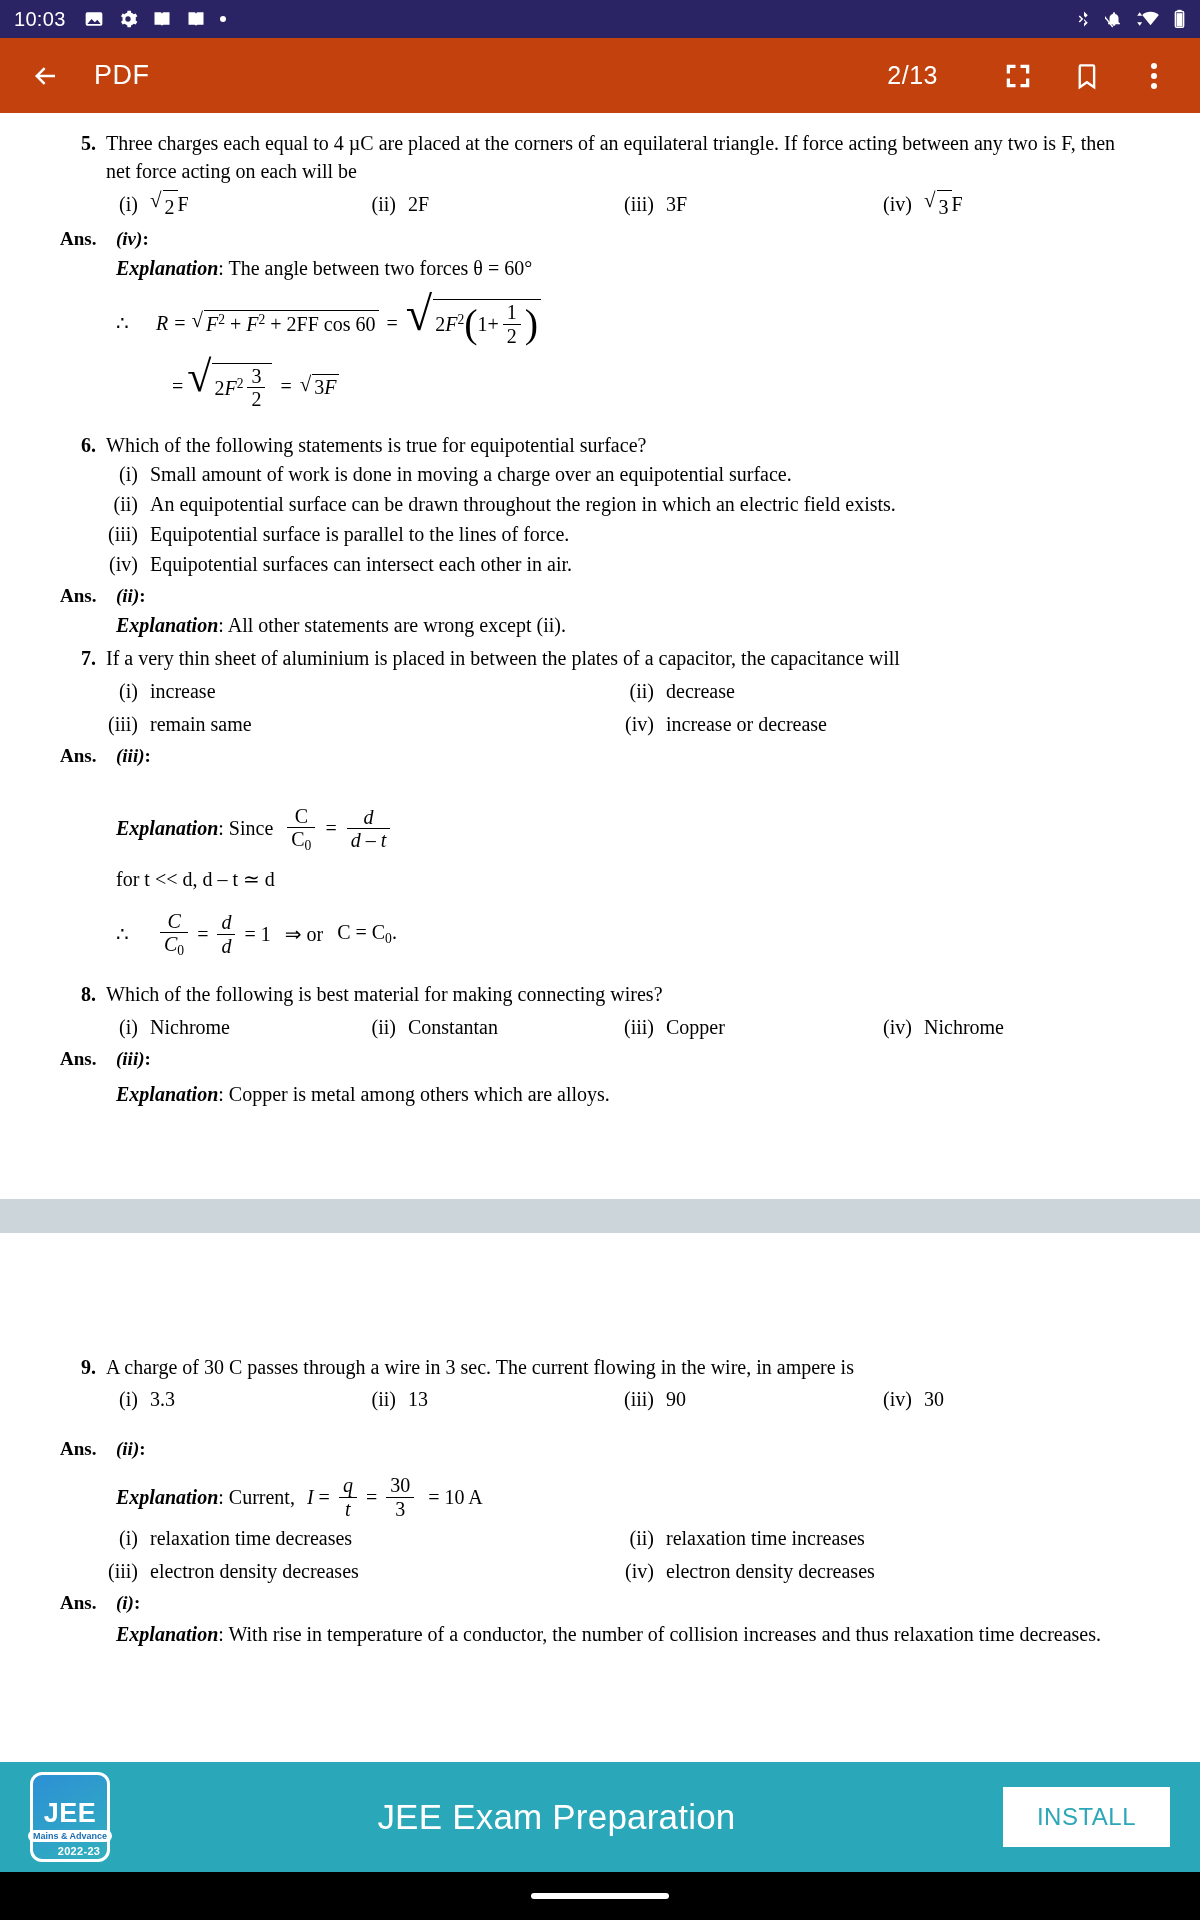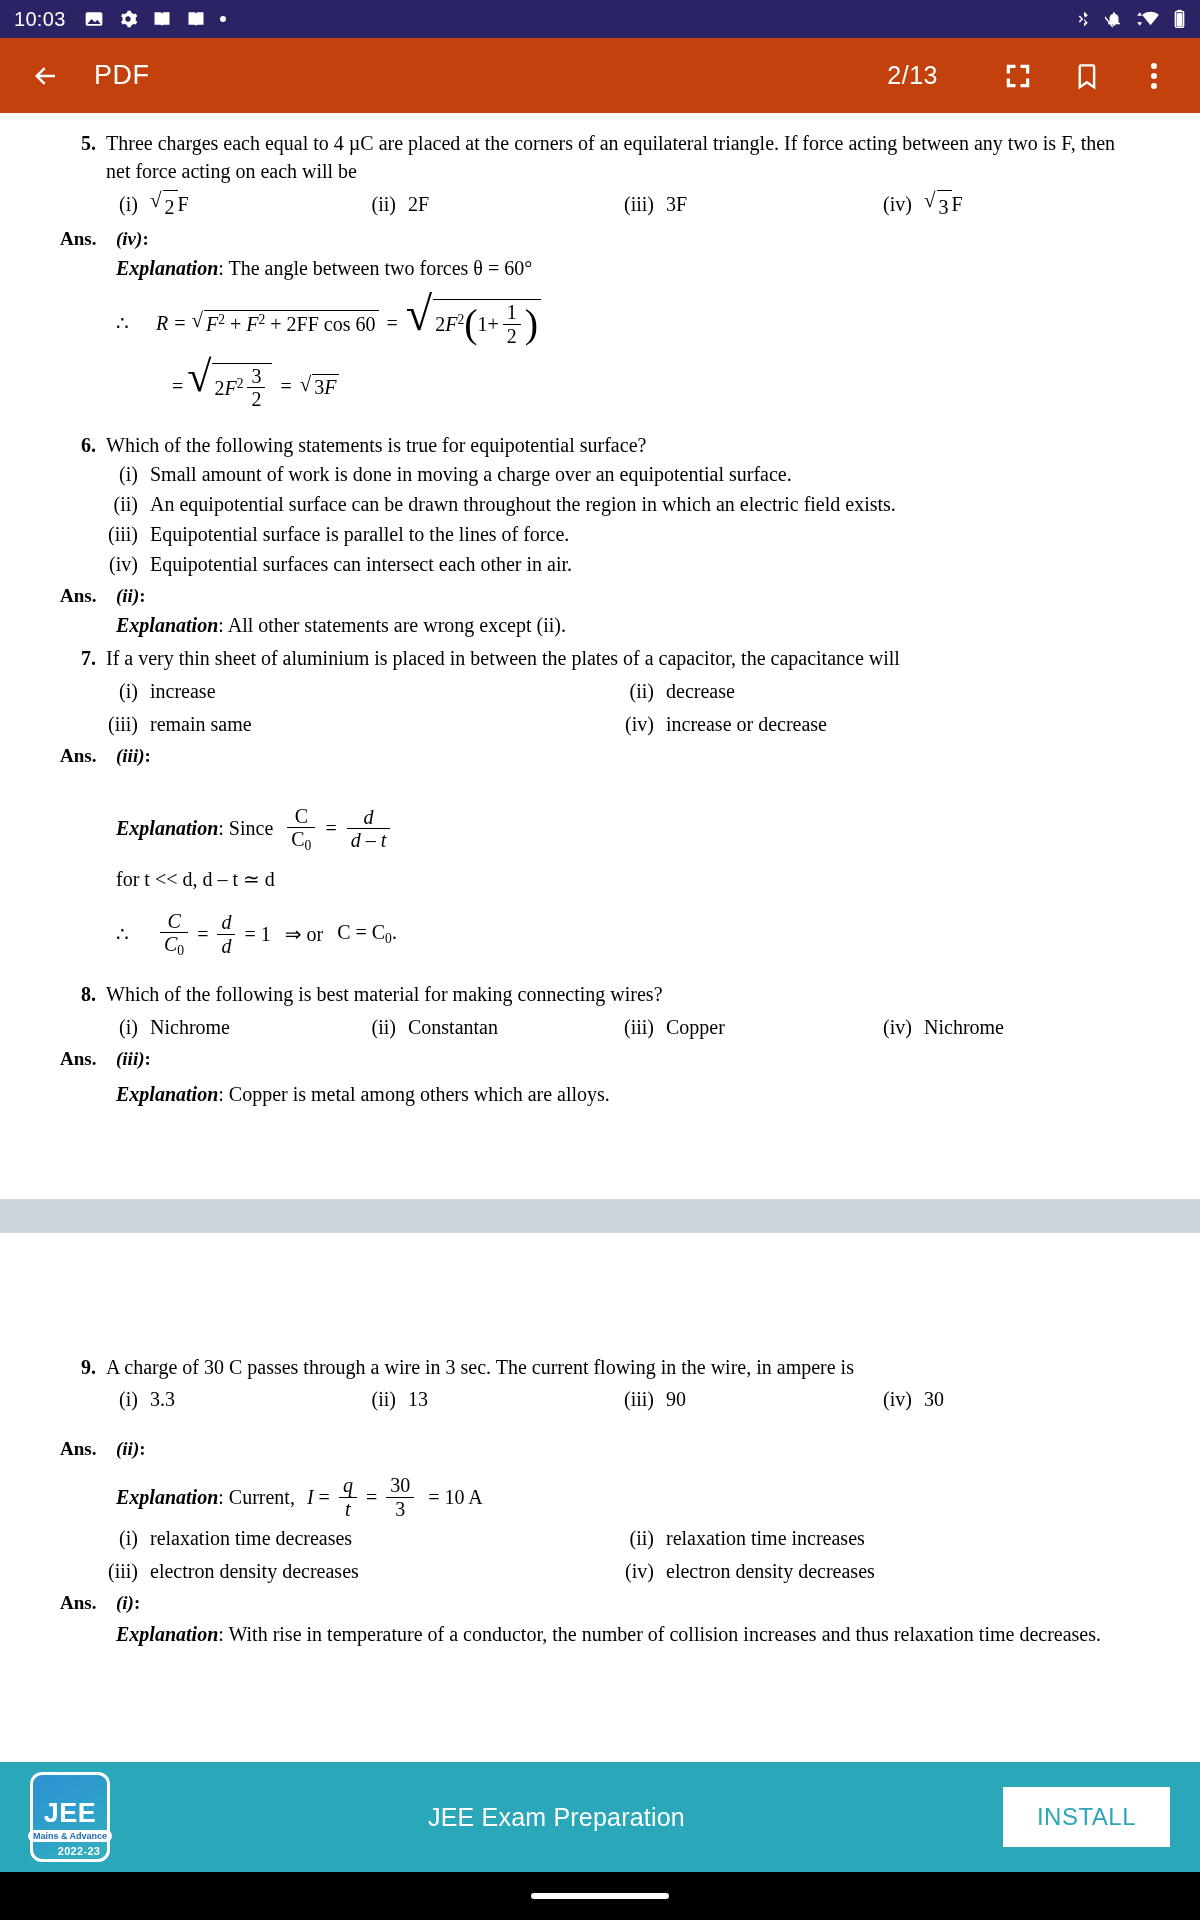--- a/index.html
+++ b/index.html
@@ -141,21 +141,21 @@
     width: 80px; height: 90px;
     border-radius: 12px;
     background: linear-gradient(150deg,#2d8ed6 0%, #2ea2c8 55%, #33b0bd 100%);
     display: flex; flex-direction: column; align-items: center; justify-content: flex-end;
     color: #fff; flex: 0 0 auto; gap: 3px; padding: 5px 0;
     box-shadow: 0 0 0 3px #ffffff inset;
   }
   .ad-icon .jee { font-size: 27px; font-weight: bold; letter-spacing: .5px; line-height: 1; }
   .ad-icon .ma { font-size: 9px; font-weight: bold; background:#fff; color:#1b6fb5; border-radius: 7px; padding: 1px 5px; white-space: nowrap; }
   .ad-icon .yr { font-size: 11px; font-weight: bold; letter-spacing: .3px; margin-left: 18px; }
-  .ad-title { flex: 1 1 auto; text-align: center; color: #ffffff; font-size: 25px; letter-spacing: .2px; }
+  .ad-title { flex: 1 1 auto; text-align: center; color: #ffffff; font-size: 35px; letter-spacing: .2px; }
   .ad-install {
     background: #ffffff;
     color: #2aa7b8;
     font-size: 24px;
     letter-spacing: .5px;
     padding: 16px 34px;
     flex: 0 0 auto;
     cursor: pointer;
     border: none;
     font-family: "Liberation Sans", sans-serif;

